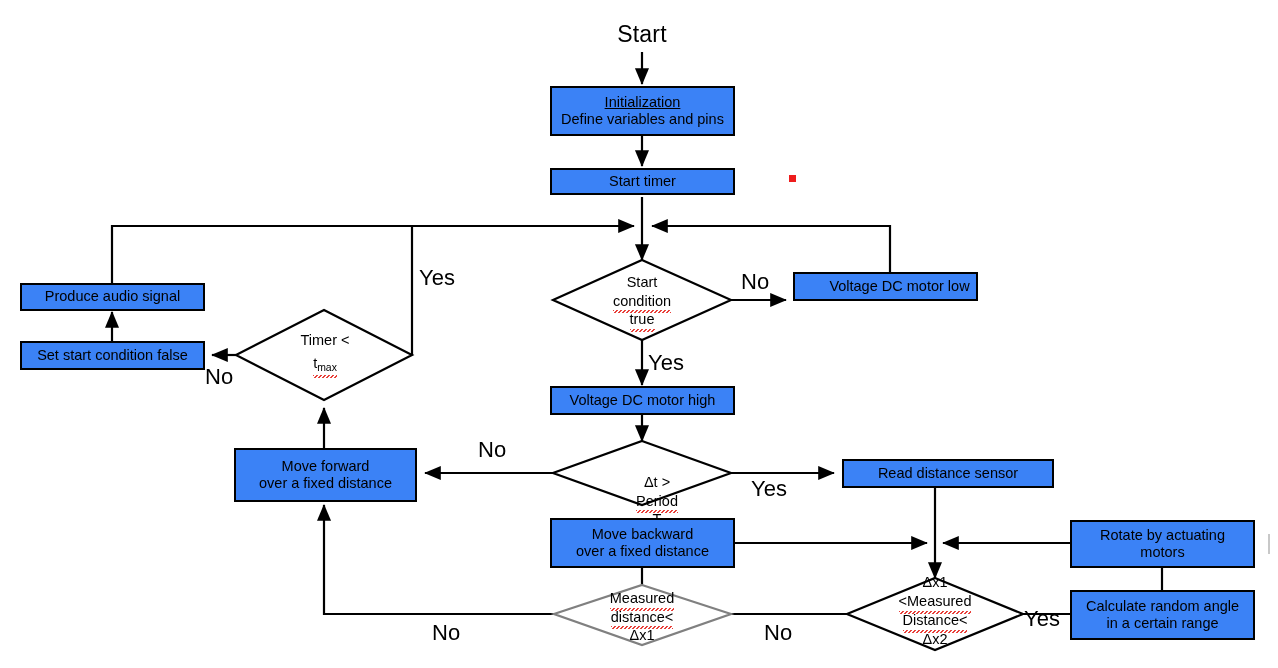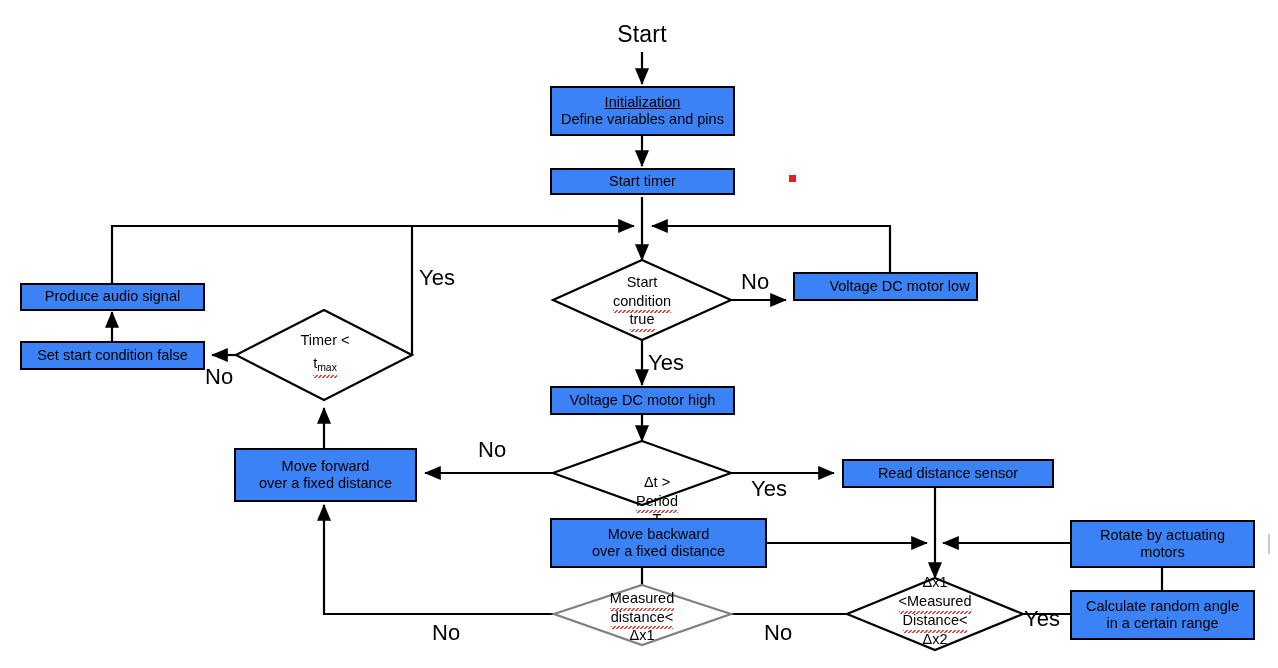--- a/index.html
+++ b/index.html
@@ -211,21 +211,21 @@
 
   <div class="node box" style="left:234px; top:448px; width:183px; height:54px; flex-direction:column;">
     <span>Move forward</span>
     <span>over a fixed distance</span>
   </div>
 
   <div class="node box" style="left:842px; top:459px; width:212px; height:29px;">
     <span>Read distance sensor</span>
   </div>
 
-  <div class="node box" style="left:550px; top:518px; width:217px; height:50px; flex-direction:column;">
+  <div class="node box" style="left:550px; top:518px; width:185px; height:50px; flex-direction:column;">
     <span>Move backward</span>
     <span>over a fixed distance</span>
   </div>
 
   <div class="diamond-label" style="left:582px; top:589px; width:120px; height:56px; flex-direction:column;">
     <span class="sp">Measured</span>
     <span class="sp">distance&lt;</span>
     <span>Δx1</span>
   </div>
 

